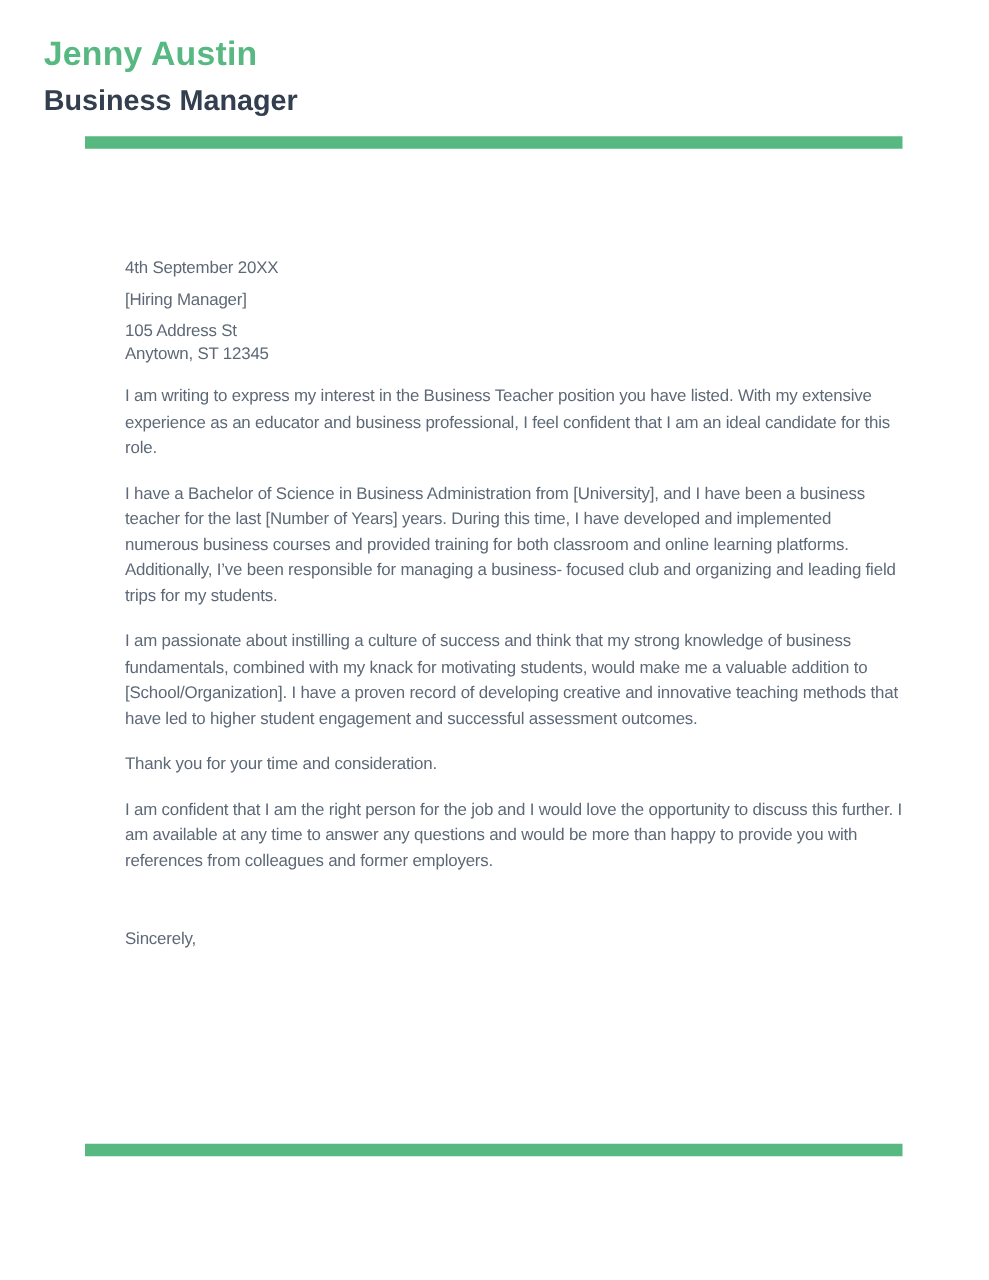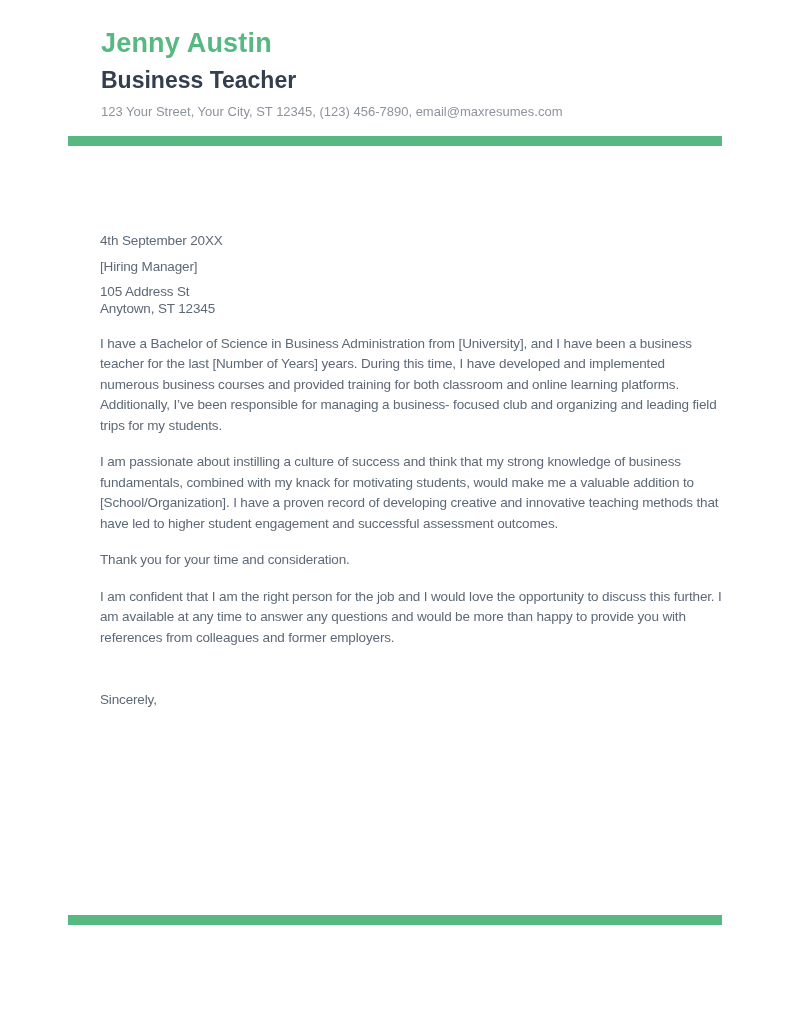--- a/index.html
+++ b/index.html
@@ -13,21 +13,21 @@
   body { font-family: "Liberation Sans", "DejaVu Sans", sans-serif; }
 
   .page {
     position: relative;
     width: 791px;
     height: 1024px;
     background: #ffffff;
     overflow: hidden;
   }
   .content {
-    padding: 28px 69px 0 101px;
+    padding: 28px 69px 0 35px;
   }
 
   
   .header h1 {
     color: var(--accent-green);
     font-size: 27px;
     font-weight: 700;
     letter-spacing: 0.2px;
     line-height: 1.15;
   }
@@ -94,32 +94,32 @@
     line-height: 1.2;
   }
 </style>
 </head>
 <body>
 
 <div class="page">
   <div class="content">
     <header class="header">
       <h1>Jenny Austin</h1>
-      <h2>Business Teacher</h2>
-      <p class="contact">123 Your Street, Your City, ST 12345, (123) 456-7890, email@maxresumes.com</p>
+      <h2>Business Manager</h2>
     </header>
   </div>
 
   <div class="divider"></div>
 
   <main class="letter">
     <p class="line">4th September 20XX</p>
     <p class="line">[Hiring Manager]</p>
     <p class="addr"><span>105 Address St</span><br><span>Anytown, ST 12345</span></p>
 
+    <p class="para">I am writing to express my interest in the Business Teacher position you have listed. With my extensive experience as an educator and business professional, I feel confident that I am an ideal candidate for this role.</p>
     <p class="para">I have a Bachelor of Science in Business Administration from [University], and I have been a business teacher for the last [Number of Years] years. During this time, I have developed and implemented numerous business courses and provided training for both classroom and online learning platforms. Additionally, I’ve been responsible for managing a business- focused club and organizing and leading field trips for my students.</p>
     <p class="para">I am passionate about instilling a culture of success and think that my strong knowledge of business fundamentals, combined with my knack for motivating students, would make me a valuable addition to [School/Organization]. I have a proven record of developing creative and innovative teaching methods that have led to higher student engagement and successful assessment outcomes.</p>
     <p class="para">Thank you for your time and consideration.</p>
     <p class="para">I am confident that I am the right person for the job and I would love the opportunity to discuss this further. I am available at any time to answer any questions and would be more than happy to provide you with references from colleagues and former employers.</p>
 
     <p class="closing">Sincerely,</p>
   </main>
 
   <div class="divider bottom"></div>
 </div>

